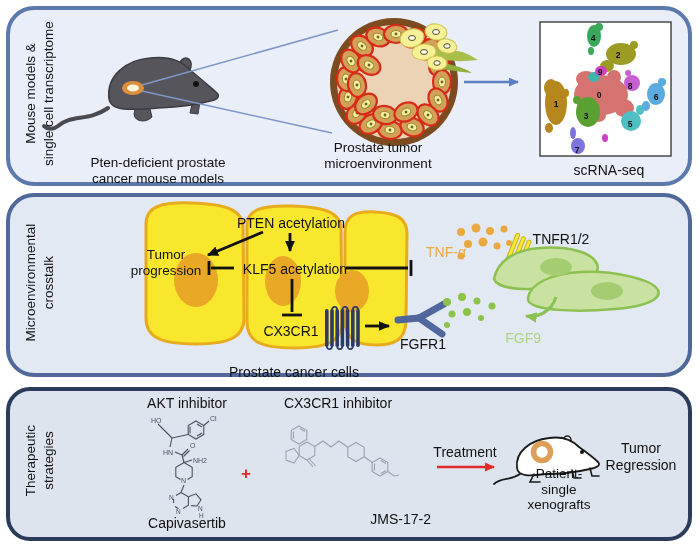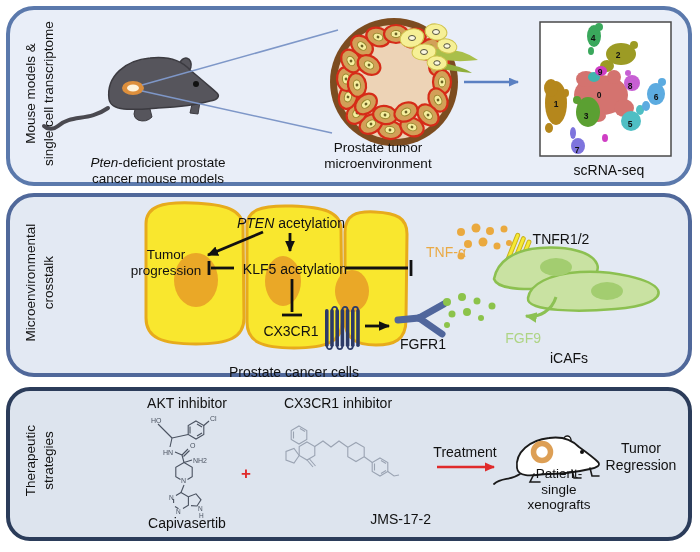--- a/index.html
+++ b/index.html
@@ -7,21 +7,21 @@
        font-family:"Liberation Sans",sans-serif;}
   .panel{position:absolute;left:6px;width:678px;box-sizing:content-box;}
   #panel-top{top:6px;height:172px;background:#e9eef8;border:4px solid #5b79ac;border-radius:28px;}
   #panel-mid{top:193px;height:176px;background:#e3e9f3;border:4px solid #50689a;border-radius:28px;}
   #panel-bot{top:387px;height:146px;background:#dde4ee;border:4px solid #2b3c5a;border-radius:24px;}
   #overlay{position:absolute;left:0;top:0;}
   .t{position:absolute;text-align:center;color:#111;font-size:13.5px;line-height:1.18;}
   .t14{font-size:14px;}
   .side{position:absolute;transform:rotate(-90deg);text-align:center;color:#111;
         font-size:13.5px;line-height:1.3;}
-  .it{font-style:italic;text-align:center;}
+  .it{text-align:center;}
   .orange{color:#eaaa45;}
   .lgreen{color:#aed484;}
   .red{color:#e02b2b;font-weight:bold;font-size:17px;}
   svg text{font-family:"Liberation Sans",sans-serif;}
 </style>
 </head>
 <body>
 
 <div id="fig">
 
@@ -434,21 +434,20 @@
   <div class="t" style="left:96px;top:247px;width:140px;">
     <div>Tumor</div>
     <div>progression</div>
   </div>
   <div class="t t14" style="left:205px;top:261px;width:180px;">KLF5 acetylation</div>
   <div class="t t14" style="left:226px;top:323px;width:130px;">CX3CR1</div>
   <div class="t t14 orange" style="left:396px;top:244px;width:100px;">TNF-α</div>
   <div class="t t14" style="left:501px;top:231px;width:120px;">TNFR1/2</div>
   <div class="t t14 lgreen" style="left:441px;top:330px;width:100px;text-align:right;">FGF9</div>
   <div class="t t14" style="left:373px;top:336px;width:100px;">FGFR1</div>
-  <div class="t t14" style="left:519px;top:350px;width:100px;">iCAFs</div>
   <div class="t t14" style="left:204px;top:350px;width:180px;margin-top:14px;">Prostate cancer cells</div>
 
   <div class="t t14" style="left:97px;top:395px;width:180px;">AKT inhibitor</div>
   <div class="t t14" style="left:97px;top:515px;width:180px;">Capivasertib</div>
   <div class="t red" style="left:226px;top:464px;width:40px;">+</div>
   <div class="t t14" style="left:248px;top:395px;width:180px;">CX3CR1 inhibitor</div>
   <div class="t t14" style="left:251px;top:511px;width:180px;text-align:right;">JMS-17-2</div>
   <div class="t t14" style="left:405px;top:444px;width:120px;">Treatment</div>
   <div class="t" style="left:489px;top:466px;width:140px;line-height:1.15;">
     <div>Patient-</div>

